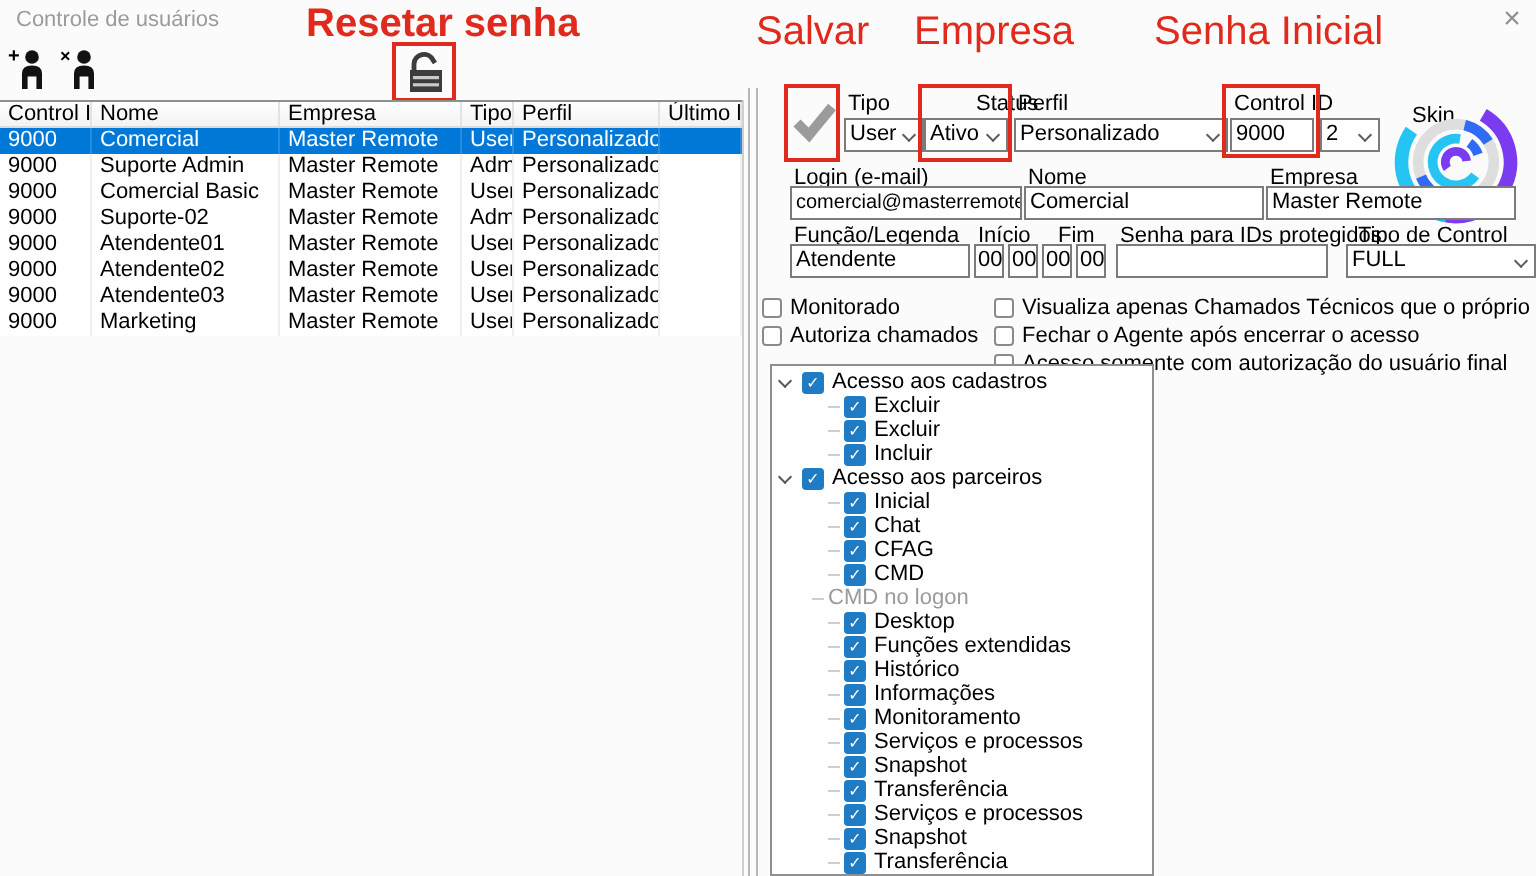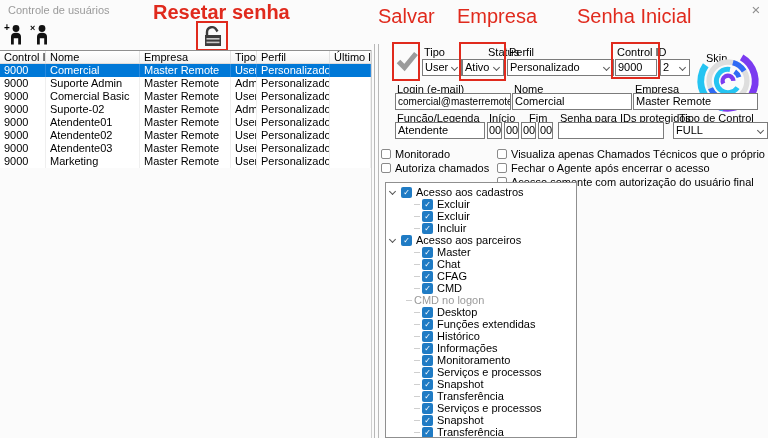--- a/index.html
+++ b/index.html
@@ -258,21 +258,21 @@
   <div class="cb-label" style="left:511px; top:162px;">Fechar o Agente após encerrar o acesso</div>
   <div class="cb" style="left:497px; top:177px;"></div>
   <div class="cb-label" style="left:511px; top:176px;">Acesso somente com autorização do usuário final</div>
 
   <div class="tree-panel">
       <div class="tree-row parent" style="top: 2px;"><span class="expander"></span><span class="tree-check">✓</span><span class="tree-label">Acesso aos cadastros</span></div>
       <div class="tree-row child" style="top: 14px;"><span class="connector"></span><span class="tree-check">✓</span><span class="tree-label">Excluir</span></div>
       <div class="tree-row child" style="top: 26px;"><span class="connector"></span><span class="tree-check">✓</span><span class="tree-label">Excluir</span></div>
       <div class="tree-row child" style="top: 38px;"><span class="connector"></span><span class="tree-check">✓</span><span class="tree-label">Incluir</span></div>
       <div class="tree-row parent" style="top: 50px;"><span class="expander"></span><span class="tree-check">✓</span><span class="tree-label">Acesso aos parceiros</span></div>
-      <div class="tree-row child" style="top: 62px;"><span class="connector"></span><span class="tree-check">✓</span><span class="tree-label">Master</span></div>
+      <div class="tree-row child" style="top: 62px;"><span class="connector"></span><span class="tree-check">✓</span><span class="tree-label">Inicial</span></div>
       <div class="tree-row child" style="top: 74px;"><span class="connector"></span><span class="tree-check">✓</span><span class="tree-label">Chat</span></div>
       <div class="tree-row child" style="top: 86px;"><span class="connector"></span><span class="tree-check">✓</span><span class="tree-label">CFAG</span></div>
       <div class="tree-row child" style="top: 98px;"><span class="connector"></span><span class="tree-check">✓</span><span class="tree-label">CMD</span></div>
       <div class="tree-row child-disabled" style="top: 110px;"><span class="connector"></span><span class="tree-label">CMD no logon</span></div>
       <div class="tree-row child" style="top: 122px;"><span class="connector"></span><span class="tree-check">✓</span><span class="tree-label">Desktop</span></div>
       <div class="tree-row child" style="top: 134px;"><span class="connector"></span><span class="tree-check">✓</span><span class="tree-label">Funções extendidas</span></div>
       <div class="tree-row child" style="top: 146px;"><span class="connector"></span><span class="tree-check">✓</span><span class="tree-label">Histórico</span></div>
       <div class="tree-row child" style="top: 170px;"><span class="connector"></span><span class="tree-check">✓</span><span class="tree-label">Monitoramento</span></div>
       <div class="tree-row child" style="top: 158px;"><span class="connector"></span><span class="tree-check">✓</span><span class="tree-label">Informações</span></div>
       <div class="tree-row child" style="top: 182px;"><span class="connector"></span><span class="tree-check">✓</span><span class="tree-label">Serviços e processos</span></div>

